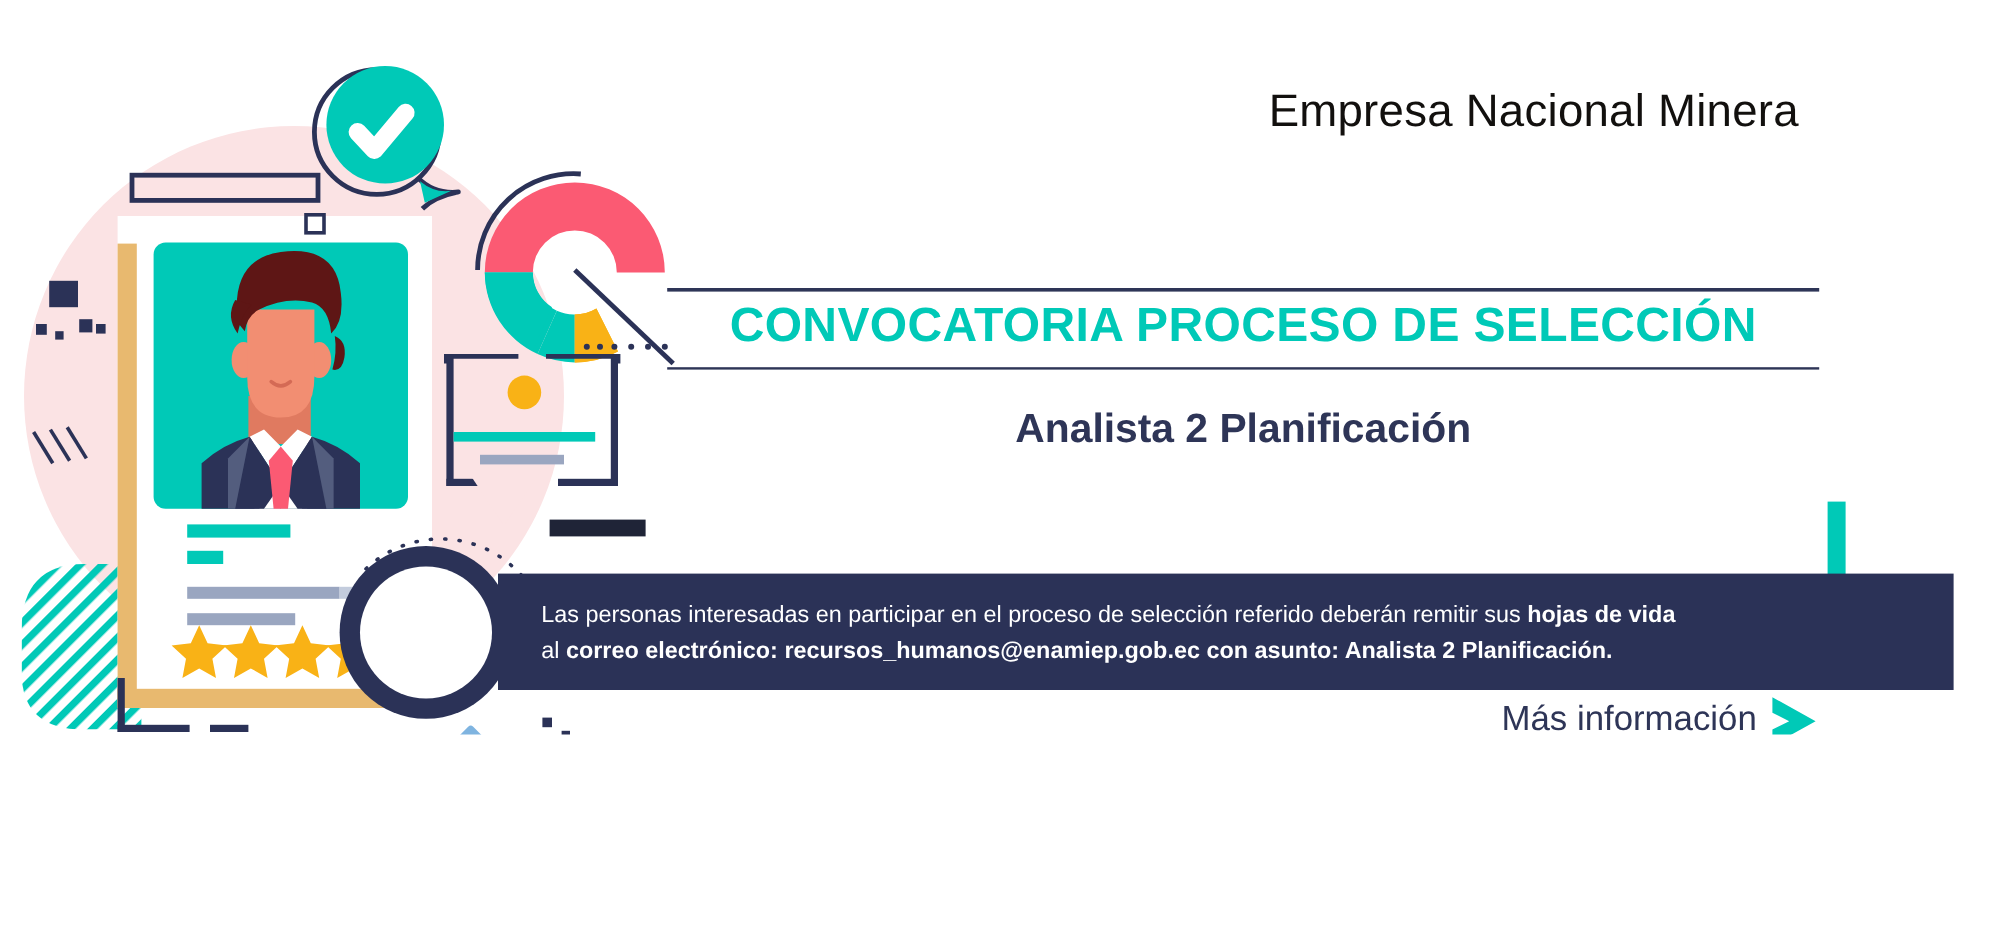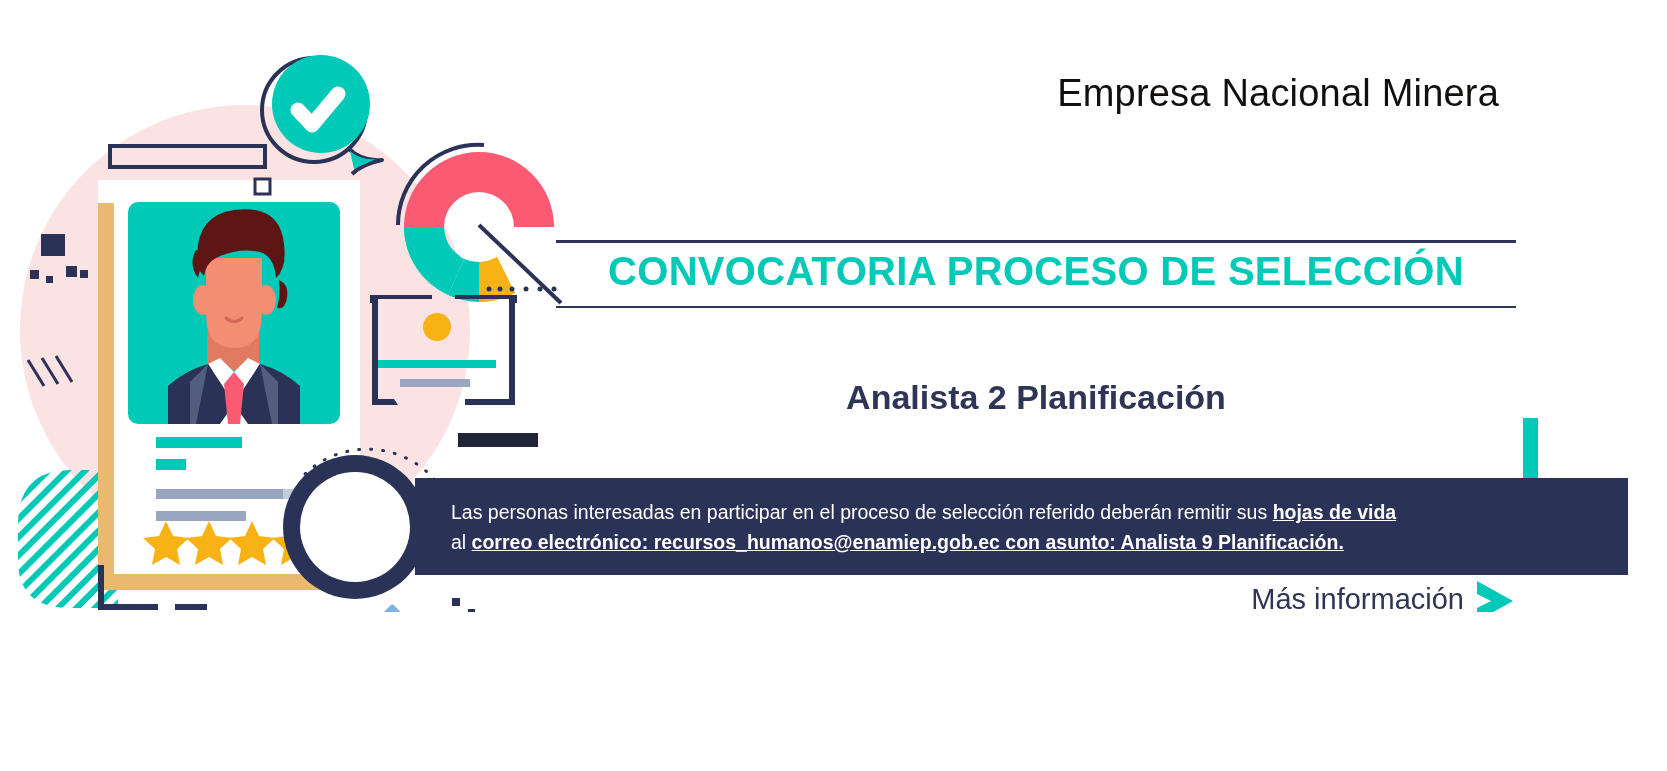--- a/index.html
+++ b/index.html
@@ -23,33 +23,33 @@
   .title-block{position:absolute;left:556px;top:240px;width:960px;}
   .rule{height:3px;background:#2e3557;width:100%;}
   .rule.thin{height:2px;}
   .title{
     text-align:center;color:#00c9b7;font-weight:700;
     font-size:40px;letter-spacing:.3px;
     padding:6px 0 12px 0;white-space:nowrap;
   }
   .subtitle{
     position:absolute;left:556px;top:338px;width:960px;
-    text-align:center;color:#2e3557;font-weight:700;font-size:34px;margin-top:40px;
+    text-align:center;color:#2e3557;font-weight:700;font-size:34px;
   }
 
   
   .banner{
     position:absolute;left:415px;top:478px;width:1213px;height:97px;
     background:#2b3257;
   }
   .banner-text{
     position:absolute;left:36px;top:19px;right:42px;
     color:#ffffff;font-size:19.5px;line-height:30px;
   }
-  .banner-text b{font-weight:700;text-decoration:underline;}
+  .banner-text b{font-weight:700;}
   .banner-accent{
     position:absolute;left:1523px;top:418px;width:15px;height:157px;
     background:#00c9b7;
   }
 
   
   .more{
     position:absolute;right:203px;top:583px;
     color:#2e3557;font-size:29px;white-space:nowrap;text-align:right;
   }
@@ -244,21 +244,21 @@
     <div class="title">CONVOCATORIA PROCESO DE SELECCIÓN</div>
     <div class="rule thin"></div>
   </div>
 
   <div class="subtitle">Analista 2 Planificación</div>
 
   <div class="banner-accent"></div>
   <div class="banner">
     <div class="banner-text">
       <span>Las personas interesadas en participar en el proceso de selección referido deberán remitir sus </span><b>hojas de vida</b><br>
-      <span>al </span><b>correo electrónico: recursos_humanos@enamiep.gob.ec con asunto: Analista 9 Planificación.</b>
+      <span>al </span><b>correo electrónico: recursos_humanos@enamiep.gob.ec con asunto: Analista 2 Planificación.</b>
     </div>
   </div>
 
   <div class="more">Más información</div>
   <div class="more-arrow">
     <svg width="48" height="46" viewBox="0 0 48 46" xmlns="http://www.w3.org/2000/svg">
       <path d="M6,3 L42,23 L6,43 L6,30 L20,23 L6,16 Z" fill="#00c9b7"></path>
     </svg>
   </div>
 

